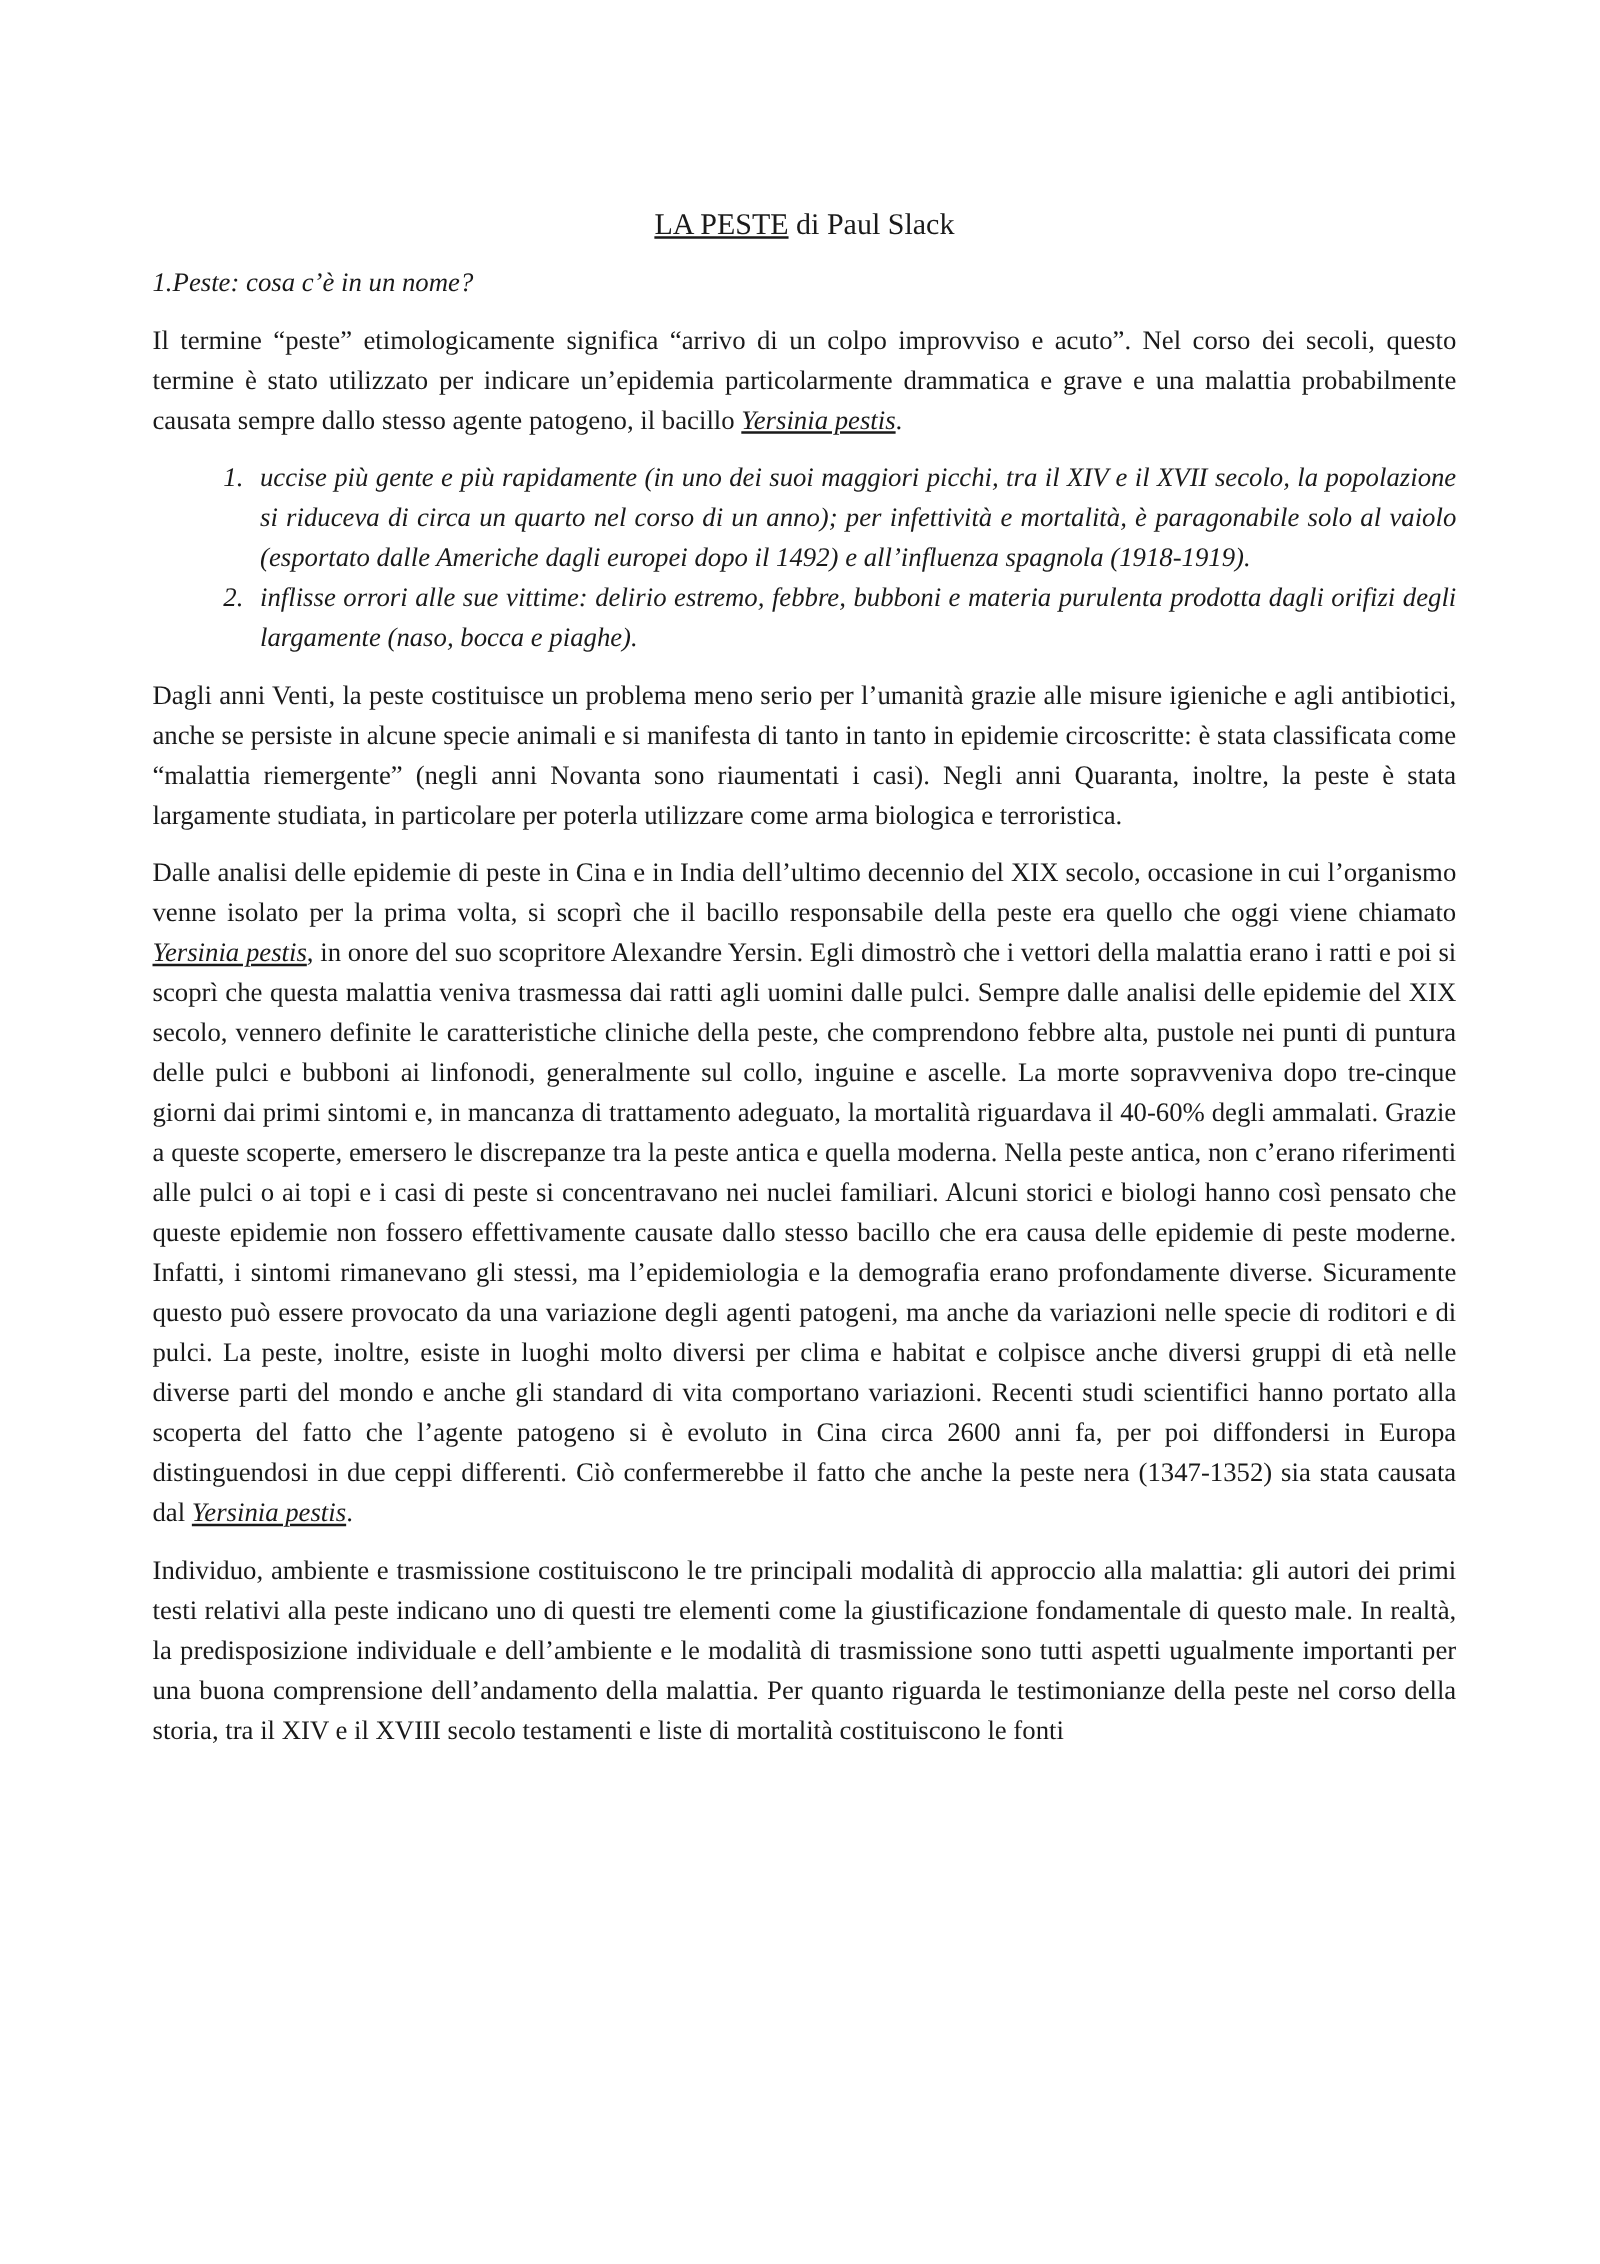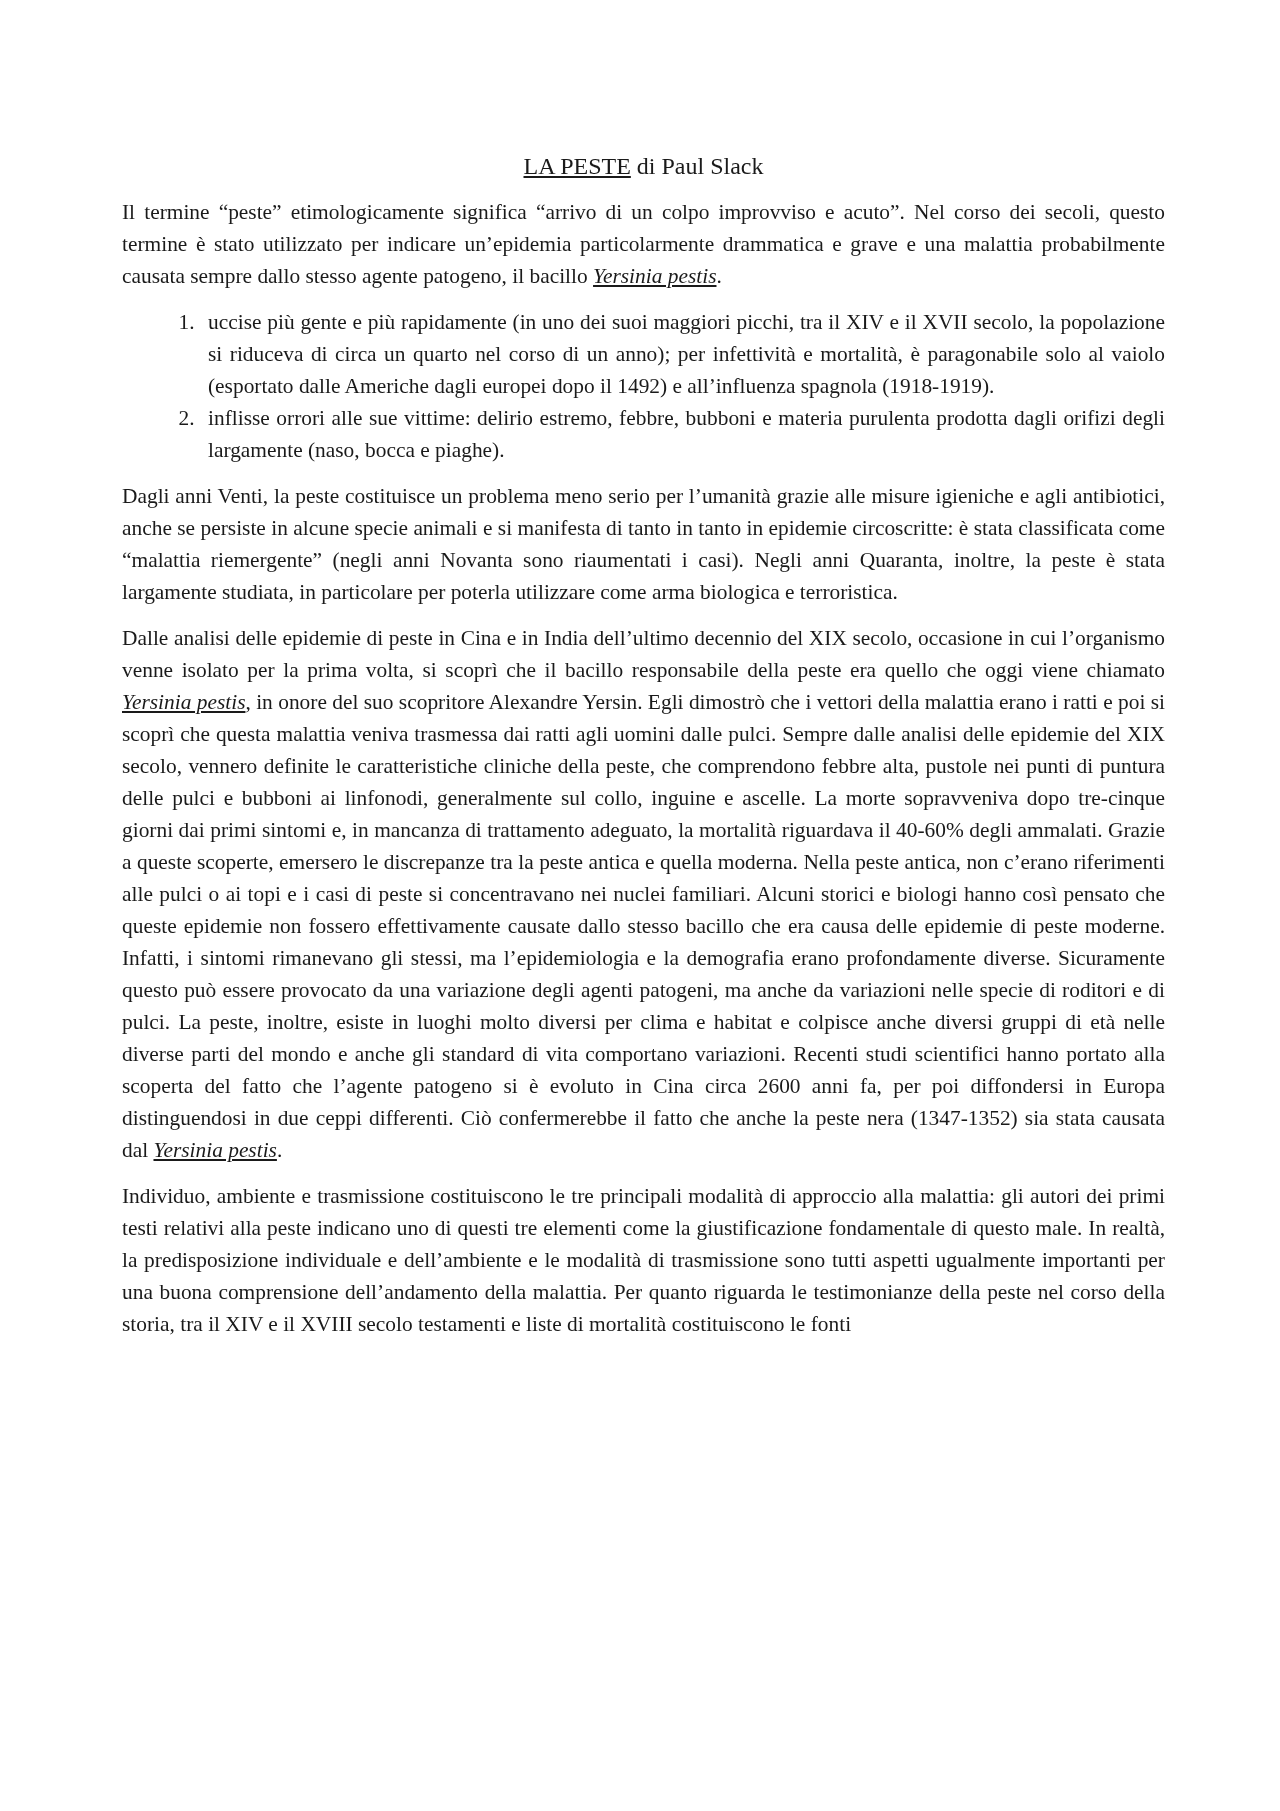--- a/index.html
+++ b/index.html
@@ -1,36 +1,37 @@
 <!DOCTYPE html>
 <html><head>
 <meta charset="utf-8">
 <style>
   html, body { margin: 0; padding: 0; background: #ffffff; }
   body { width: 1280px; height: 1811px; overflow: hidden; position: relative; }
   .page {
-    position: absolute; left: 122px; top: 150px; width: 1043px;
+    position: absolute; left: 122px; top: 164px; width: 1043px;
     font-family: "Liberation Serif", "DejaVu Serif", serif;
     font-size: 21.4px; line-height: 32px; color: #1a1a1a;
   }
   .title { text-align: center; font-size: 24px; line-height: 32px; margin: 0 0 14px 0; }
   .title .u { text-decoration: underline; }
   .section { font-style: italic; margin: 0 0 14px 0; }
   p { margin: 0 0 14px 0; text-align: justify; }
   em { font-style: italic; text-decoration: underline; }
   ol { margin: 0 0 14px 0; padding-left: 78px; }
-  ol li { text-align: justify; padding-left: 8px; }
+  ol li { text-align: justify; padding-left: 8px; font-style: italic; }
   .last { margin-bottom: 0; }
 </style>
 </head>
 <body>
 
 <div class="page">
   <div class="title"><span class="u">LA PESTE</span><span> di Paul Slack</span></div>
 
+  <div class="section">1.Peste: cosa c’è in un nome?</div>
 
   <p><span>Il termine “peste” etimologicamente significa “arrivo di un colpo improvviso e acuto”. Nel corso dei secoli, questo termine è stato utilizzato per indicare un’epidemia particolarmente drammatica e grave e una malattia probabilmente causata sempre dallo stesso agente patogeno, il bacillo </span><em>Yersinia pestis</em><span>.</span></p>
 
 
   <ol>
     <li>uccise più gente e più rapidamente (in uno dei suoi maggiori picchi, tra il XIV e il XVII secolo, la popolazione si riduceva di circa un quarto nel corso di un anno); per infettività e mortalità, è paragonabile solo al vaiolo (esportato dalle Americhe dagli europei dopo il 1492) e all’influenza spagnola (1918-1919).</li>
     <li>inflisse orrori alle sue vittime: delirio estremo, febbre, bubboni e materia purulenta prodotta dagli orifizi degli largamente (naso, bocca e piaghe).</li>
   </ol>
 
   <p>Dagli anni Venti, la peste costituisce un problema meno serio per l’umanità grazie alle misure igieniche e agli antibiotici, anche se persiste in alcune specie animali e si manifesta di tanto in tanto in epidemie circoscritte: è stata classificata come “malattia riemergente” (negli anni Novanta sono riaumentati i casi). Negli anni Quaranta, inoltre, la peste è stata largamente studiata, in particolare per poterla utilizzare come arma biologica e terroristica.</p>

